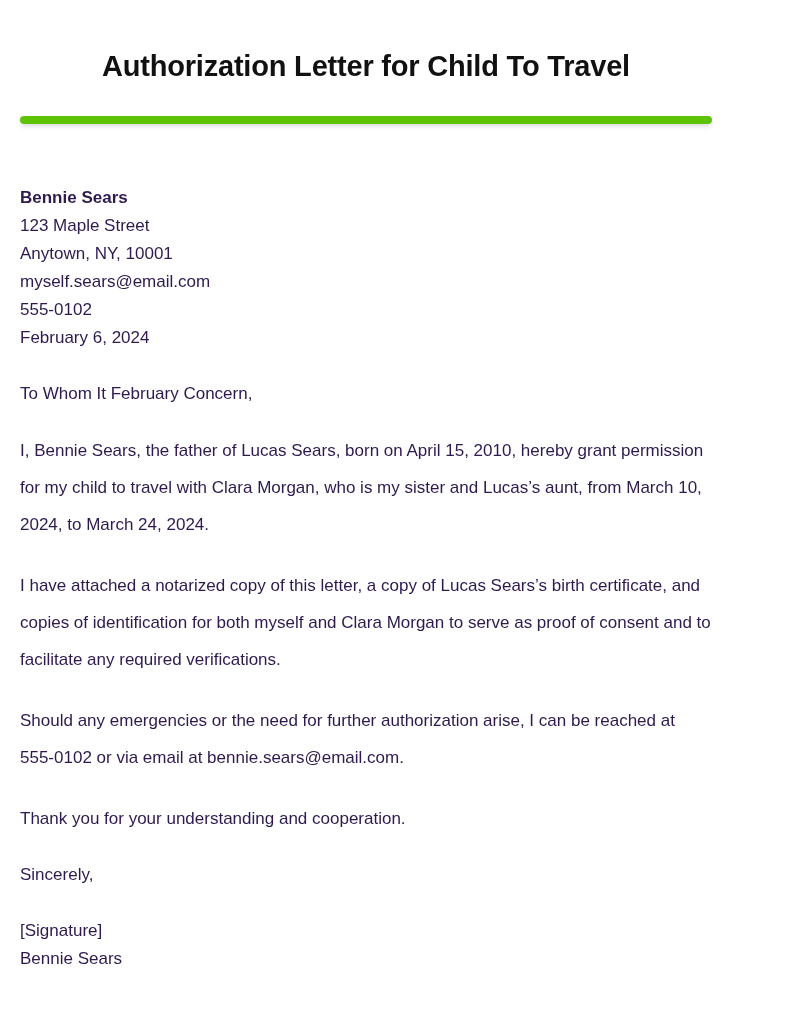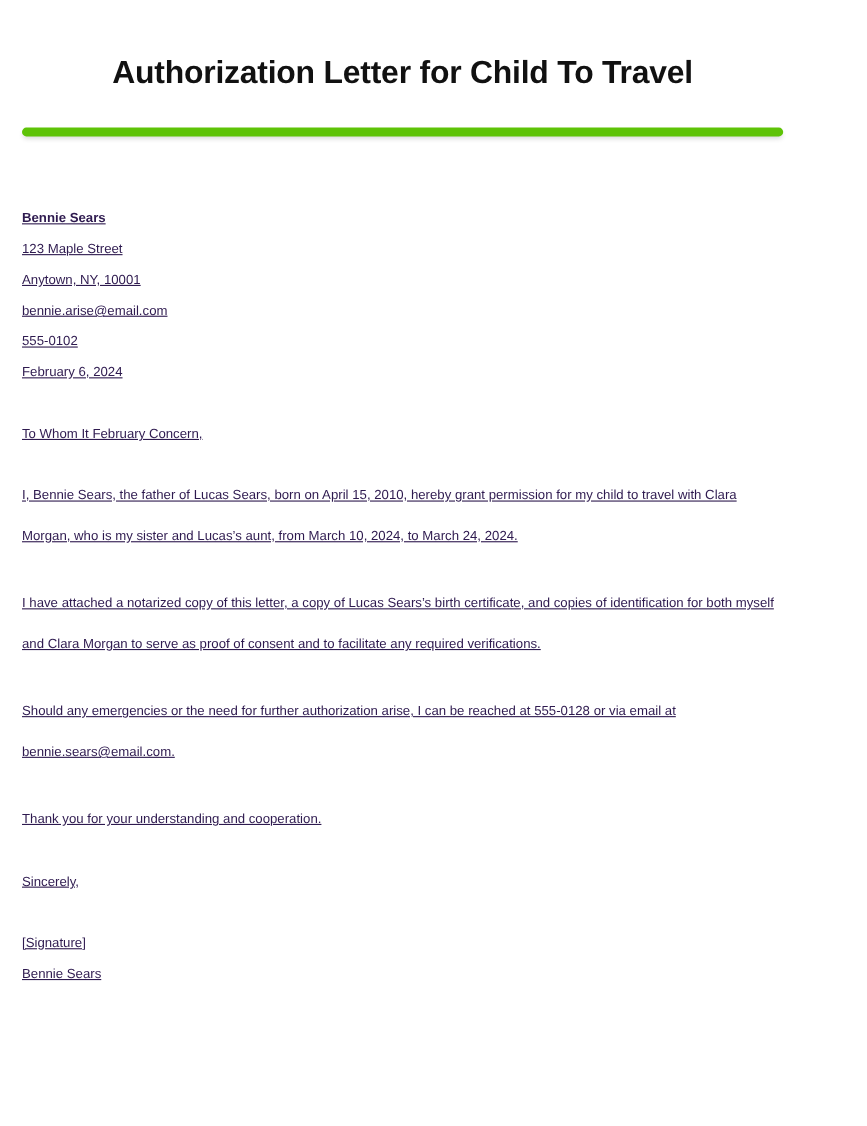--- a/index.html
+++ b/index.html
@@ -42,23 +42,22 @@
   .divider {
     height: 8px;
     width: 100%;
     background: #5ec307;
     border-radius: 4px;
     box-shadow: 0 3px 5px -1px rgba(0,0,0,0.16);
   }
 
   .letter-body {
     padding-top: 56px;
-    font-size: 12px;
+    font-size: 17px;
     line-height: 28px;
-    text-decoration: underline;
   }
 
   .address-block { margin: 0 0 28px 0; }
   .address-line { display: block; }
   .sender-name { font-weight: 700; }
 
   .salutation { margin: 0 0 24px 0; }
 
   .para {
     margin: 0 0 24px 0;
@@ -80,33 +79,33 @@
   <div class="divider-wrap">
     <div class="divider"></div>
   </div>
 
   <div class="letter-body">
 
     <div class="address-block">
       <span class="address-line sender-name">Bennie Sears</span>
       <span class="address-line">123 Maple Street</span>
       <span class="address-line">Anytown, NY, 10001</span>
-      <span class="address-line">bennie.arise@email.com</span>
+      <span class="address-line">myself.sears@email.com</span>
       <span class="address-line">555-0102</span>
       <span class="address-line">February 6, 2024</span>
     </div>
 
     <p class="salutation">To Whom It February Concern,</p>
 
     <p class="para">I, Bennie Sears, the father of Lucas Sears, born on April 15, 2010, hereby grant permission for my child to travel with Clara Morgan, who is my sister and Lucas’s aunt, from March 10, 2024, to March 24, 2024.</p>
 
 
     <p class="para">I have attached a notarized copy of this letter, a copy of Lucas Sears’s birth certificate, and copies of identification for both myself and Clara Morgan to serve as proof of consent and to facilitate any required verifications.</p>
 
-    <p class="para">Should any emergencies or the need for further authorization arise, I can be reached at 555-0128 or via email at bennie.sears@email.com.</p>
+    <p class="para">Should any emergencies or the need for further authorization arise, I can be reached at 555-0102 or via email at bennie.sears@email.com.</p>
 
     <p class="para">Thank you for your understanding and cooperation.</p>
 
     <p class="closing">Sincerely,</p>
 
     <div class="signature-block">
       <span class="signature-line">[Signature]</span>
       <span class="signature-line">Bennie Sears</span>
     </div>
 

